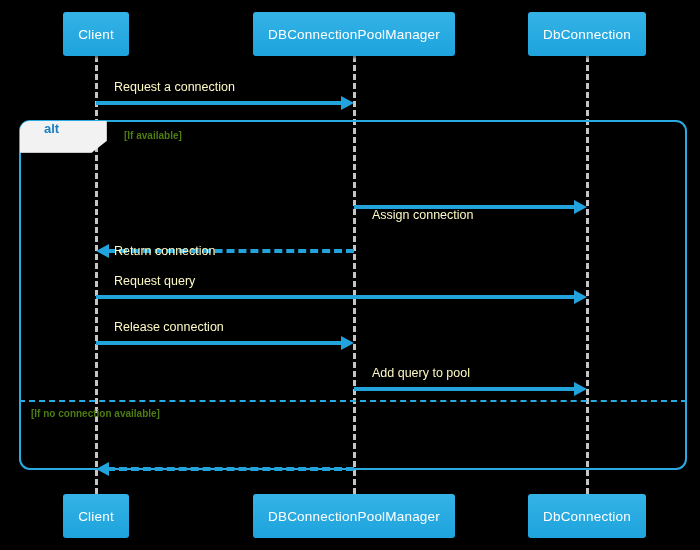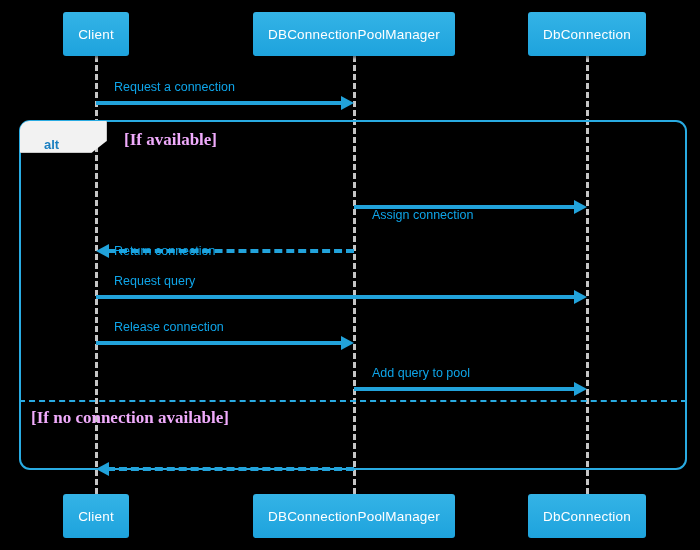--- a/index.html
+++ b/index.html
@@ -27,37 +27,36 @@
   .frag{
     position:absolute;border:2px solid #29ABE2;border-radius:11px;
     background:transparent;box-sizing:border-box;
   }
   .frag-tab{
     position:absolute;background:#f2f2f2;
     border-right:1px solid #c9c9c9;border-bottom:1px solid #c9c9c9;
     border-top-left-radius:9px;
     -webkit-clip-path:polygon(0 0,100% 0,100% 62%,82% 100%,0 100%);
     clip-path:polygon(0 0,100% 0,100% 62%,82% 100%,0 100%);
-    display:flex;align-items:flex-end;
+    display:flex;align-items:flex-start;
   }
   .frag-tab span{
     color:#1a7fc1;font-weight:bold;font-size:13px;margin-left:24px;
   }
   .frag-guard{
-    position:absolute;color:#f0abfc;font-weight:bold;font-size:17px;
+    position:absolute;color:#4d7c0f;font-weight:bold;font-size:10px;
     white-space:nowrap;
-    font-family:Liberation Serif, serif;
   }
   .frag-divider{
     position:absolute;height:0;border-top:2px dashed #29ABE2;
   }
 
   
   .msg-label{
-    position:absolute;color:#0ea5e9;font-size:12.5px;white-space:nowrap;
+    position:absolute;color:#fef9c3;font-size:12.5px;white-space:nowrap;
   }
   .msg-line{position:absolute;height:0;}
   .msg-line.solid{border-top:4px solid #22A3DB;}
   .msg-line.dashed{border-top:4px dashed #22A3DB;}
   .arrowhead{position:absolute;width:0;height:0;}
   .arrowhead.right{
     border-top:7px solid transparent;border-bottom:7px solid transparent;
     border-left:13px solid #22A3DB;
   }
   .arrowhead.left{

